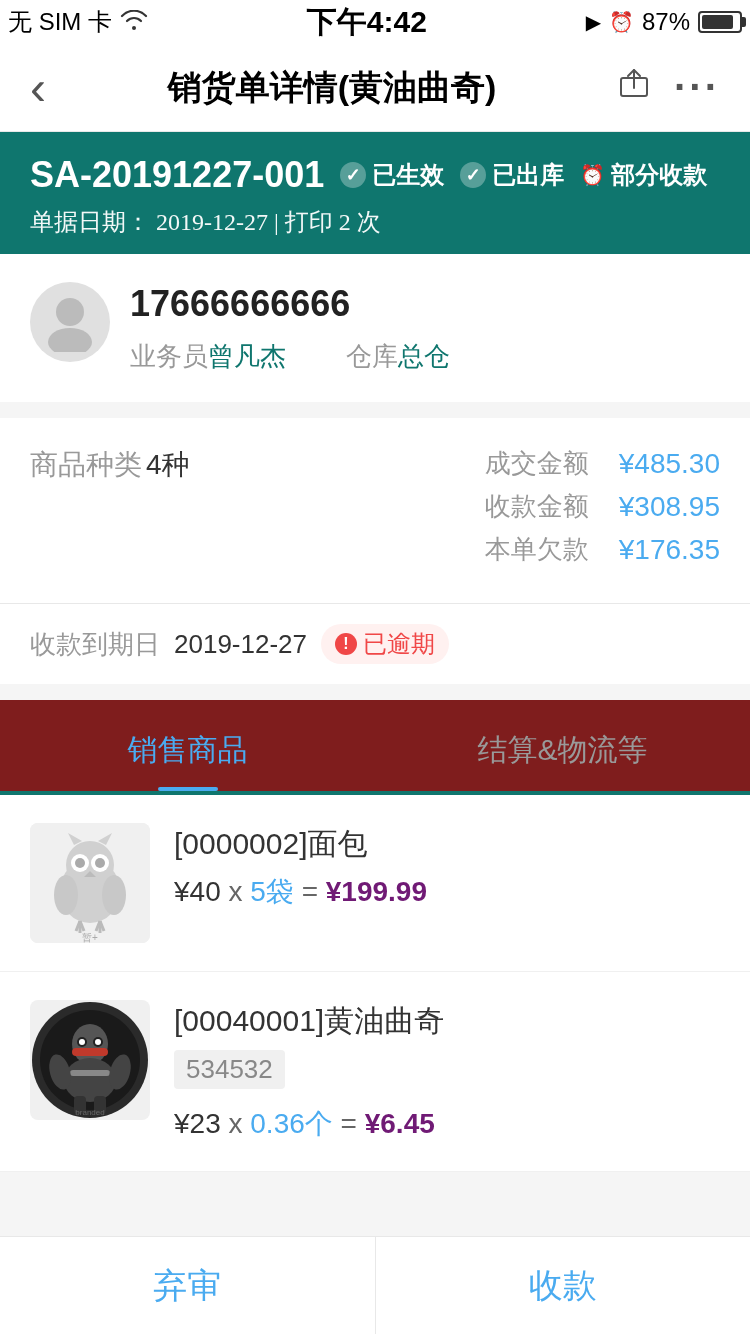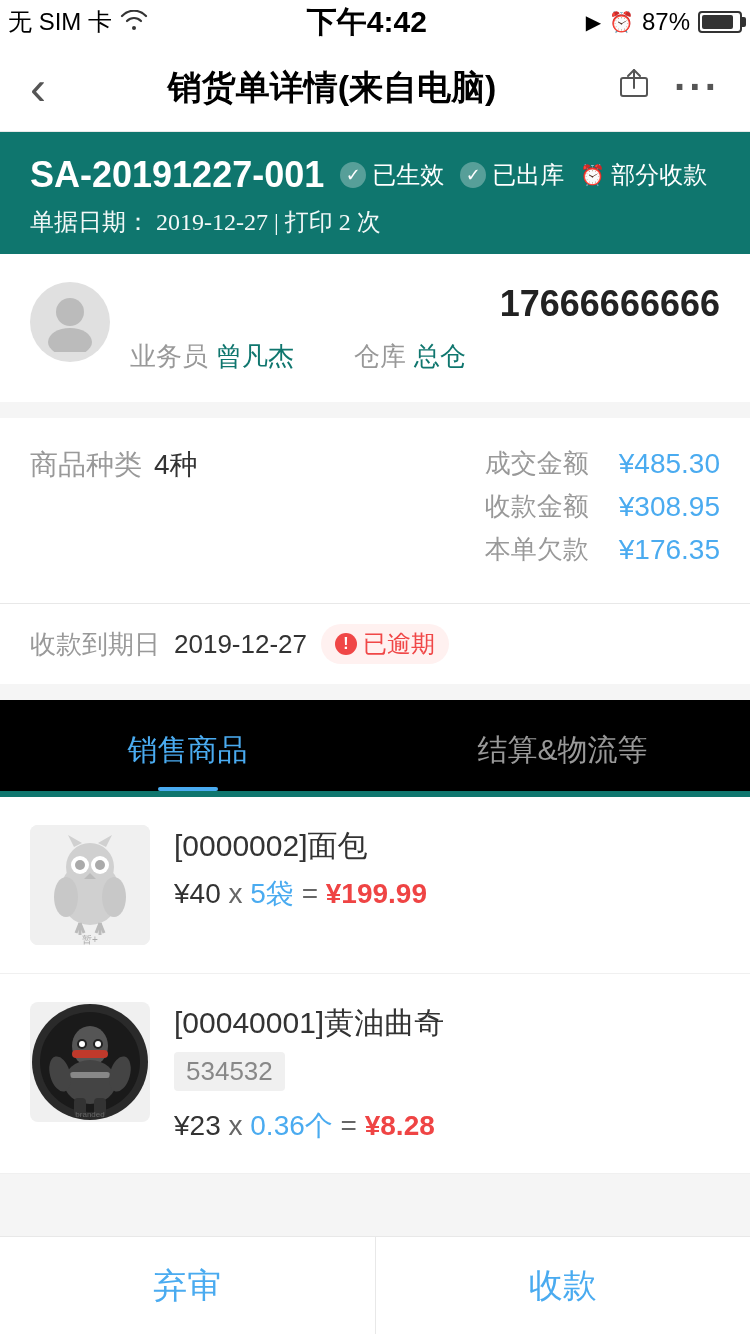--- a/index.html
+++ b/index.html
@@ -70,21 +70,21 @@
       display: flex;
       align-items: center;
       gap: 16px;
       flex-wrap: wrap;
     }
     .badge {
       display: inline-flex;
       align-items: center;
       gap: 6px;
       font-size: 24px;
-      font-weight: 400;
+      font-weight: 700;
       color: #fff;
     }
     .badge-check::before {
       content: "✓";
       display: inline-block;
       width: 26px;
       height: 26px;
       background: rgba(255,255,255,0.3);
       border-radius: 50%;
       text-align: center;
@@ -114,40 +114,40 @@
     .avatar {
       width: 80px;
       height: 80px;
       border-radius: 50%;
       background: #e0e0e0;
       display: flex;
       align-items: center;
       justify-content: center;
       flex-shrink: 0;
     }
-    .customer-info { flex: 1; text-align: right; }
+    .customer-info { flex: 1; }
     .customer-name {
       font-size: 36px;
       font-weight: 600;
       color: #222;
       line-height: 1.2;
     }
     .customer-sub {
       font-size: 26px;
       color: #666;
       margin-top: 6px;
     }
     .customer-meta {
       display: flex;
       gap: 60px;
       margin-top: 14px;
       font-size: 26px;
       color: #666;
     }
-    .customer-meta-item { display: flex; gap: 8px; }
+    .customer-meta-item { display: flex; gap: 0; }
     .customer-meta-label { color: #999; }
     .customer-meta-value { color: #0f766e; }
 
     
     .divider {
       height: 16px;
       background: #f5f5f5;
     }
     .thin-divider {
       height: 1px;
@@ -160,21 +160,21 @@
       padding: 28px 30px;
       display: flex;
       justify-content: space-between;
       align-items: flex-start;
     }
     .summary-left { }
     .summary-types {
       font-size: 28px;
       color: #666;
       display: flex;
-      gap: 12px;
+      gap: 4px;
       align-items: center;
       justify-content: flex-end;
     }
     .summary-types-label { color: #999; }
     .summary-types-value { color: #333; font-weight: 500; }
     .summary-right { text-align: right; }
     .summary-row {
       display: flex;
       justify-content: space-between;
       align-items: center;
@@ -215,24 +215,24 @@
       display: inline-flex;
       align-items: center;
       justify-content: center;
       color: #fff;
       font-size: 16px;
       font-weight: 700;
     }
 
     
     .tabs-section {
-      background: #000000;
+      background: #7f1d1d;
       margin-top: 16px;
       display: flex;
-      border-bottom: 6px solid #0f766e;
+      border-bottom: 4px solid #0f766e;
     }
     .tab {
       flex: 1;
       text-align: center;
       padding: 30px 0 20px;
       font-size: 30px;
       cursor: pointer;
       position: relative;
       color: #999;
     }
@@ -289,21 +289,21 @@
       border-radius: 4px;
       margin: 8px 0;
     }
     .product-price-line {
       font-size: 28px;
       color: #666;
       margin-top: 8px;
     }
     .price-unit { color: #333; }
     .price-qty { color: #4aabf0; }
-    .price-total { color: #ef4444; font-weight: 600; }
+    .price-total { color: #701a75; font-weight: 600; }
 
     
     .bottom-bar {
       position: fixed;
       bottom: 0;
       left: 0;
       width: 750px;
       height: 98px;
       background: #fff;
       border-top: 1px solid #e8e8e8;
@@ -378,21 +378,21 @@
     <div class="battery">
       <div class="battery-body">
           <div class="battery-fill"></div>
         </div>
     </div>
   </div>
 </div>
 
 <div class="nav-bar">
   <span class="nav-back" style="font-size:48px;color:#555;font-weight:300;">‹</span>
-  <span class="nav-title">销货单详情(来自电脑)</span>
+  <span class="nav-title">销货单详情(黄油曲奇)</span>
   <div class="nav-actions">
     <span class="nav-icon">
       <svg width="32" height="32" viewBox="0 0 32 32" fill="none">
         <rect x="3" y="10" width="26" height="18" rx="2" stroke="#555" stroke-width="2"></rect>
         <polyline points="10,8 16,2 22,8" stroke="#555" stroke-width="2" stroke-linecap="round" stroke-linejoin="round"></polyline>
         <line x1="16" y1="2" x2="16" y2="20" stroke="#555" stroke-width="2" stroke-linecap="round"></line>
       </svg>
     </span>
     <span class="nav-icon" style="font-size:40px;letter-spacing:2px;font-weight:700;">···</span>
   </div>
@@ -562,21 +562,21 @@
       </svg>
     </div>
     <div class="product-info">
       <div class="product-name">[00040001]黄油曲奇</div>
       <div class="product-tag">534532</div>
       <div class="product-price-line">
         <span class="price-unit">¥23</span>
         <span> x </span>
         <span class="price-qty">0.36个</span>
         <span> = </span>
-        <span class="price-total">¥8.28</span>
+        <span class="price-total">¥6.45</span>
       </div>
     </div>
   </div>
 
 </div>
 
 <div class="bottom-spacer"></div>
 
 <div class="bottom-bar">
   <div class="bottom-btn">

